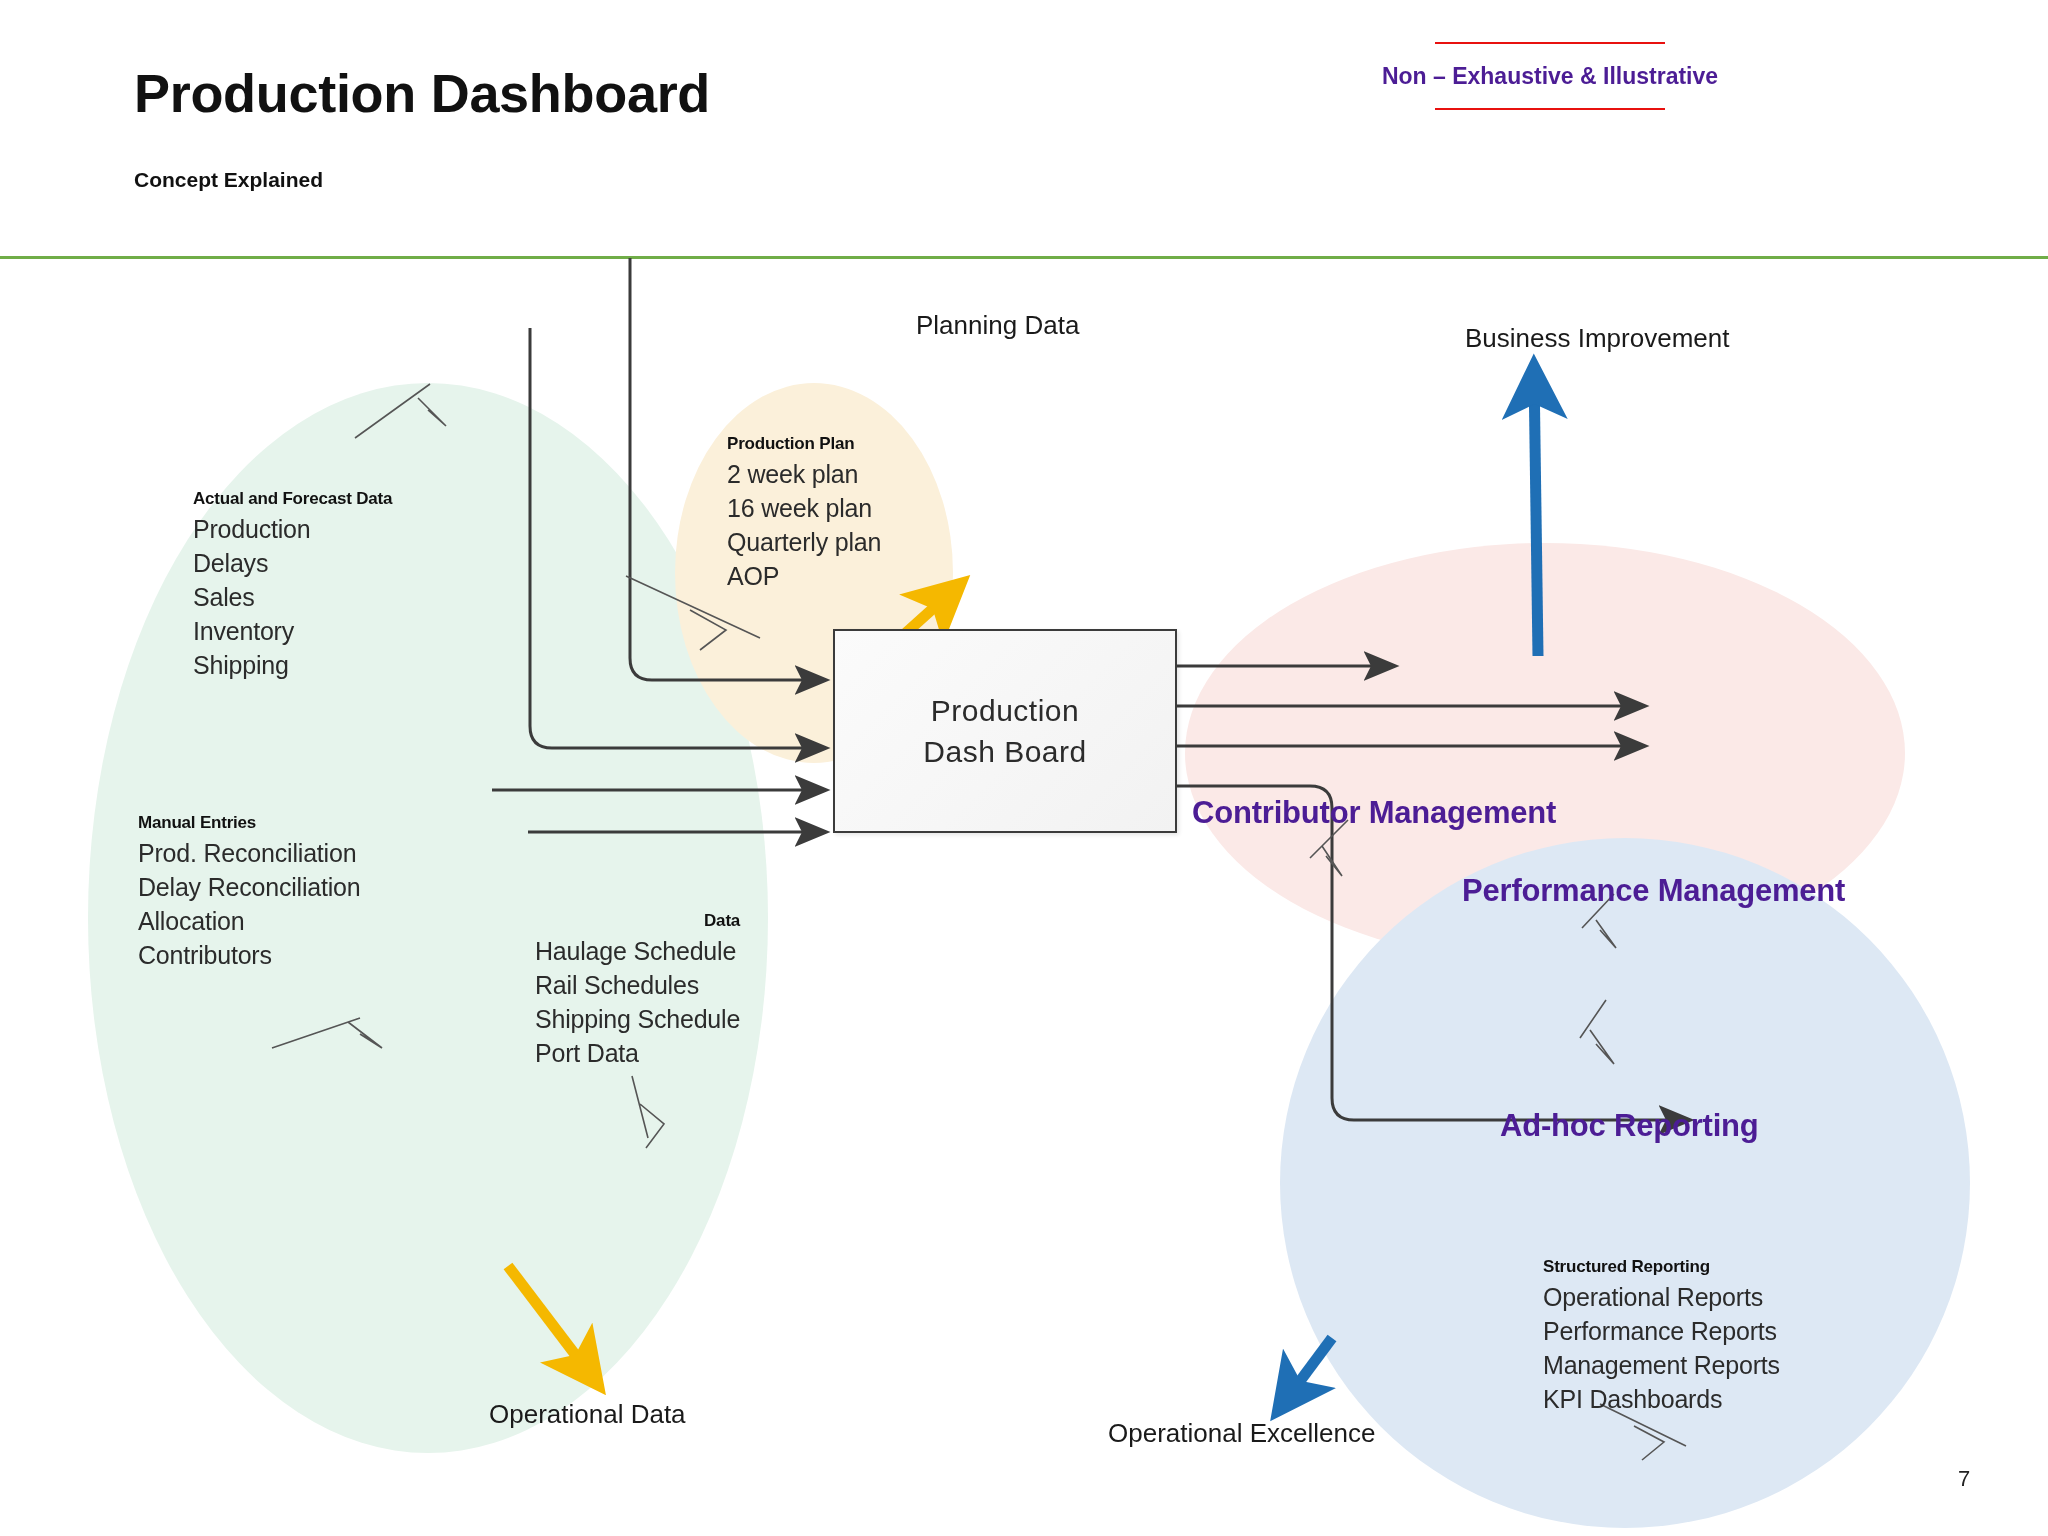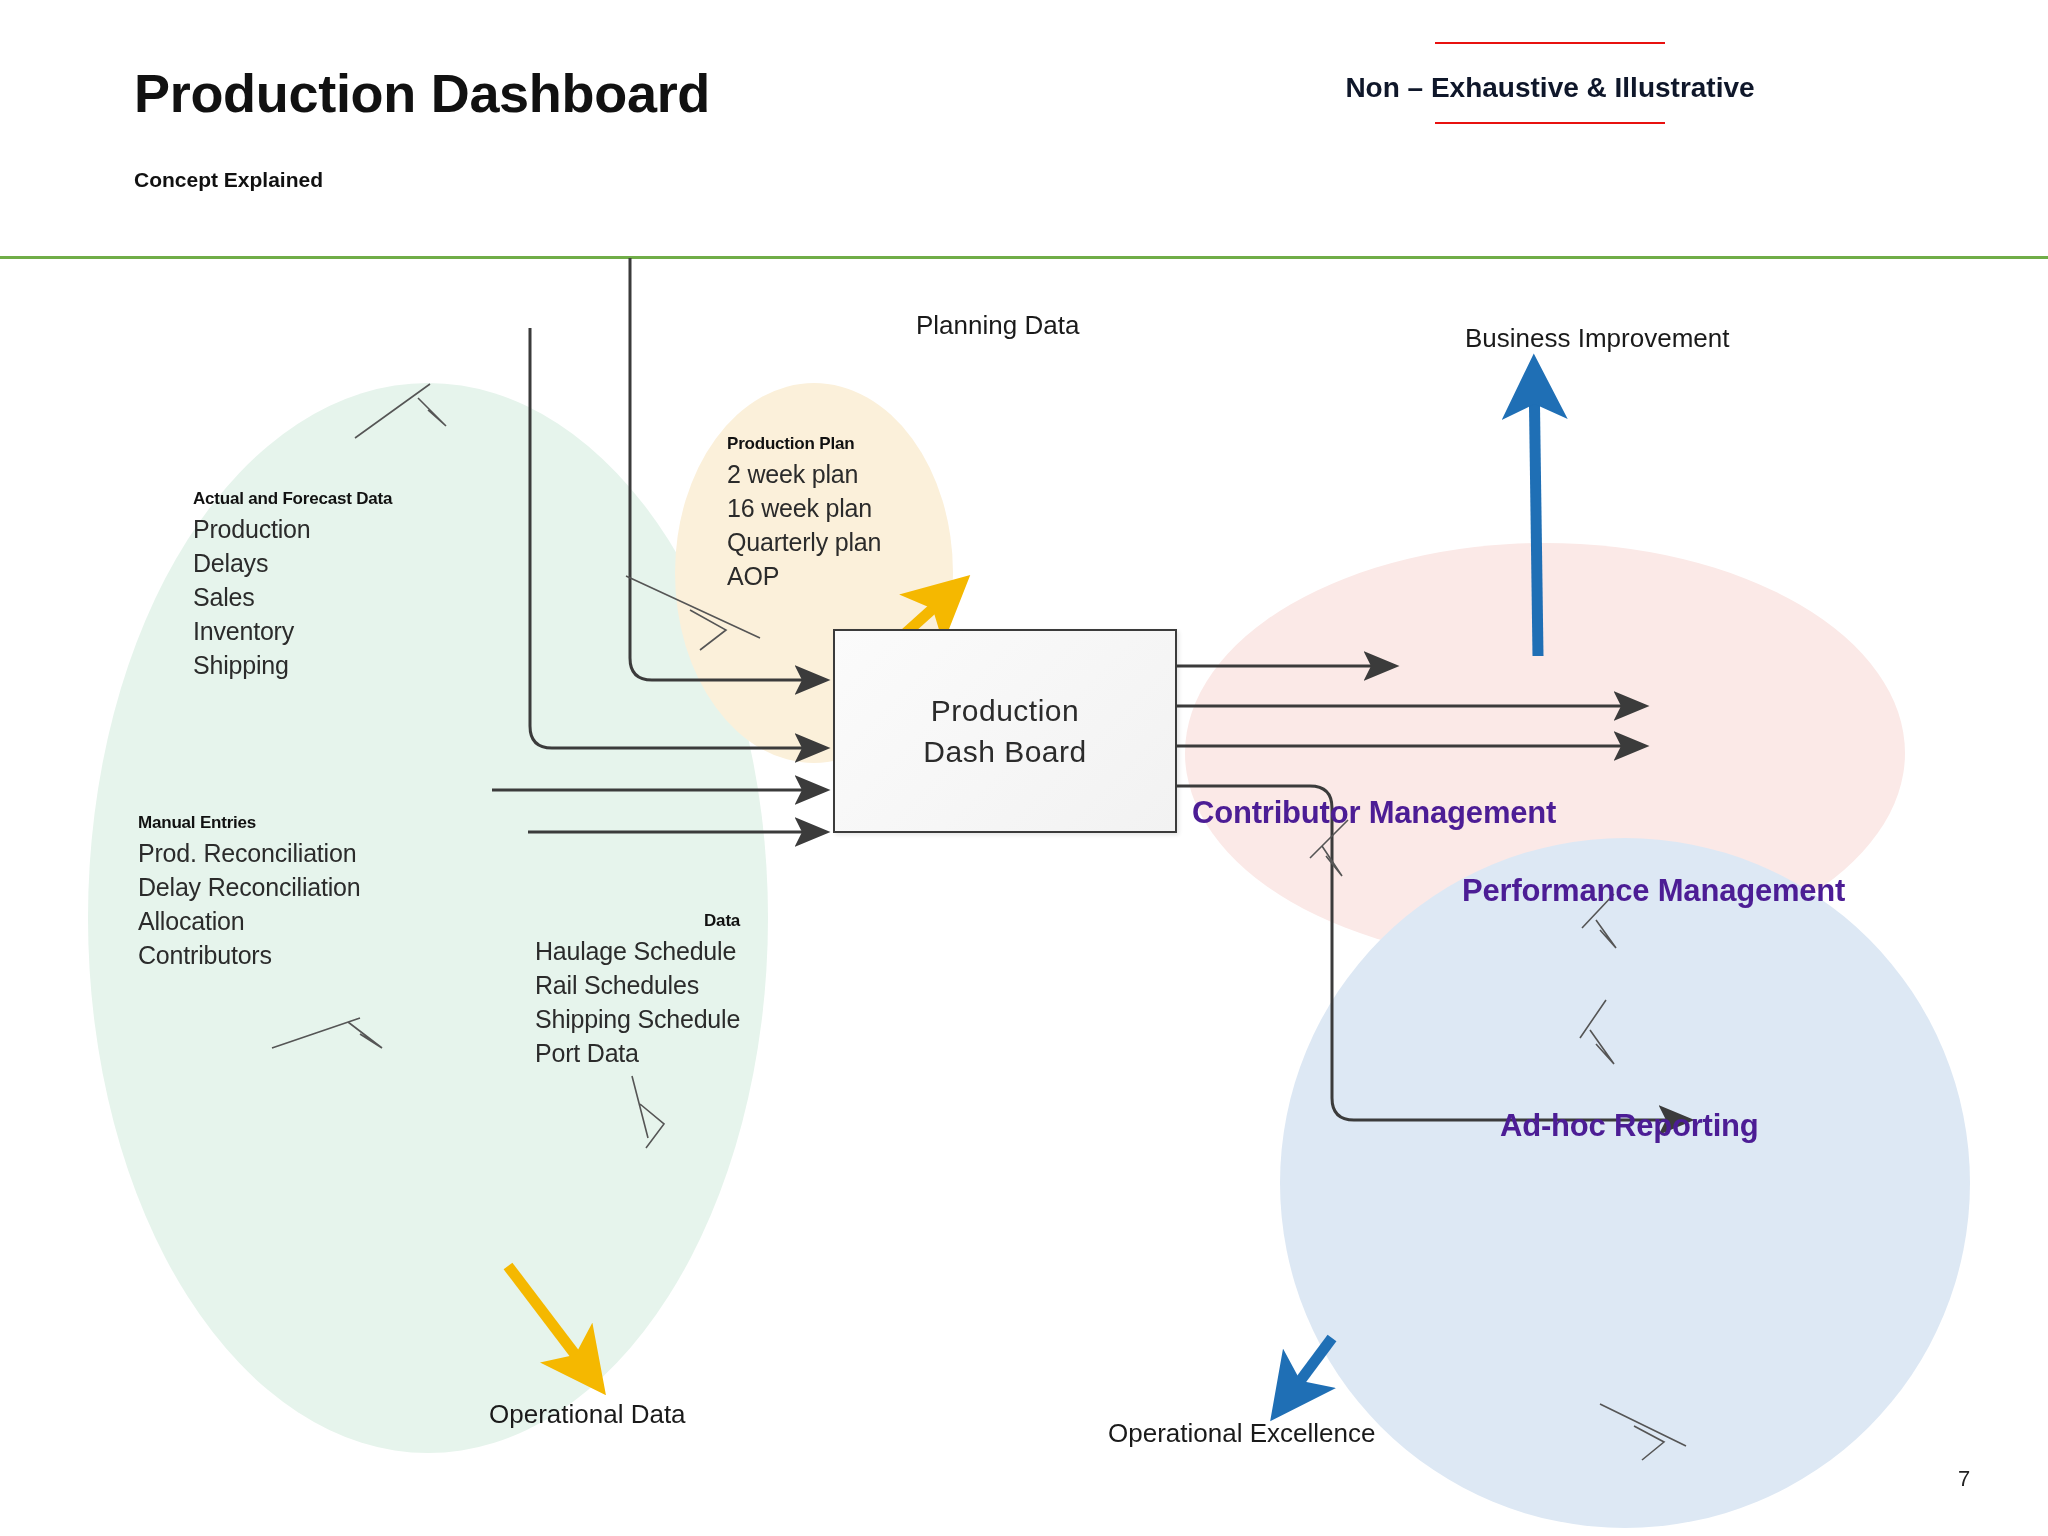--- a/index.html
+++ b/index.html
@@ -9,21 +9,21 @@
   
   #header{position:absolute;left:0;top:0;width:2048px;height:258px;}
   #page-title{position:absolute;left:134px;top:62px;font-size:54px;font-weight:bold;
               letter-spacing:-0.3px;color:#111;}
   #page-subtitle{position:absolute;left:134px;top:168px;font-size:21px;font-weight:bold;color:#111;}
   #header-rule{position:absolute;left:0;top:256px;width:2048px;height:3px;background:#70AD47;}
 
   
   #disclaimer{position:absolute;left:1330px;top:42px;width:440px;text-align:center;}
   #disclaimer .bar{height:2px;background:#E8110F;width:230px;margin:0 auto;}
-  #disclaimer .txt{color:#0f172a;font-size:28px;font-weight:bold;padding:28px 0 18px;
+  #disclaimer .txt{color:#4c1d95;font-size:23px;font-weight:bold;padding:19px 0 18px;
                    white-space:nowrap;}
 
   
   #canvas{position:absolute;left:0;top:258px;width:2048px;height:1278px;}
   #svg-layer{position:absolute;left:0;top:0;width:2048px;height:1278px;}
 
   .blob{position:absolute;border-radius:50%;}
   #blob-green{left:88px;top:125px;width:680px;height:1070px;background:#E6F4EC;}
   #blob-yellow{left:675px;top:125px;width:278px;height:380px;background:#FBF0DA;}
   #blob-pink{left:1185px;top:285px;width:720px;height:420px;background:#FBE9E7;}
@@ -179,20 +179,27 @@
 
   <div id="dashboard-box">
     <div class="l">Production</div>
     <div class="l">Dash Board</div>
   </div>
 
   <div class="rlabel" id="lbl-contributor">Contributor  Management</div>
   <div class="rlabel" id="lbl-allocation">Performance Management</div>
   <div class="rlabel" id="lbl-adhoc">Ad-hoc Reporting</div>
 
+  <div class="txtblock" id="blk-structured">
+    <div class="h">Structured Reporting</div>
+    <div class="li">Operational Reports</div>
+    <div class="li">Performance Reports</div>
+    <div class="li">Management Reports</div>
+    <div class="li">KPI Dashboards</div>
+  </div>
 
   <div class="callout" id="co-planning">Planning Data</div>
   <div class="callout" id="co-business">Business Improvement</div>
   <div class="callout" id="co-opdata">Operational Data</div>
   <div class="callout" id="co-opexc">Operational Excellence</div>
 </div>
 
 <div id="page-number">7</div>
 
 </body></html>

